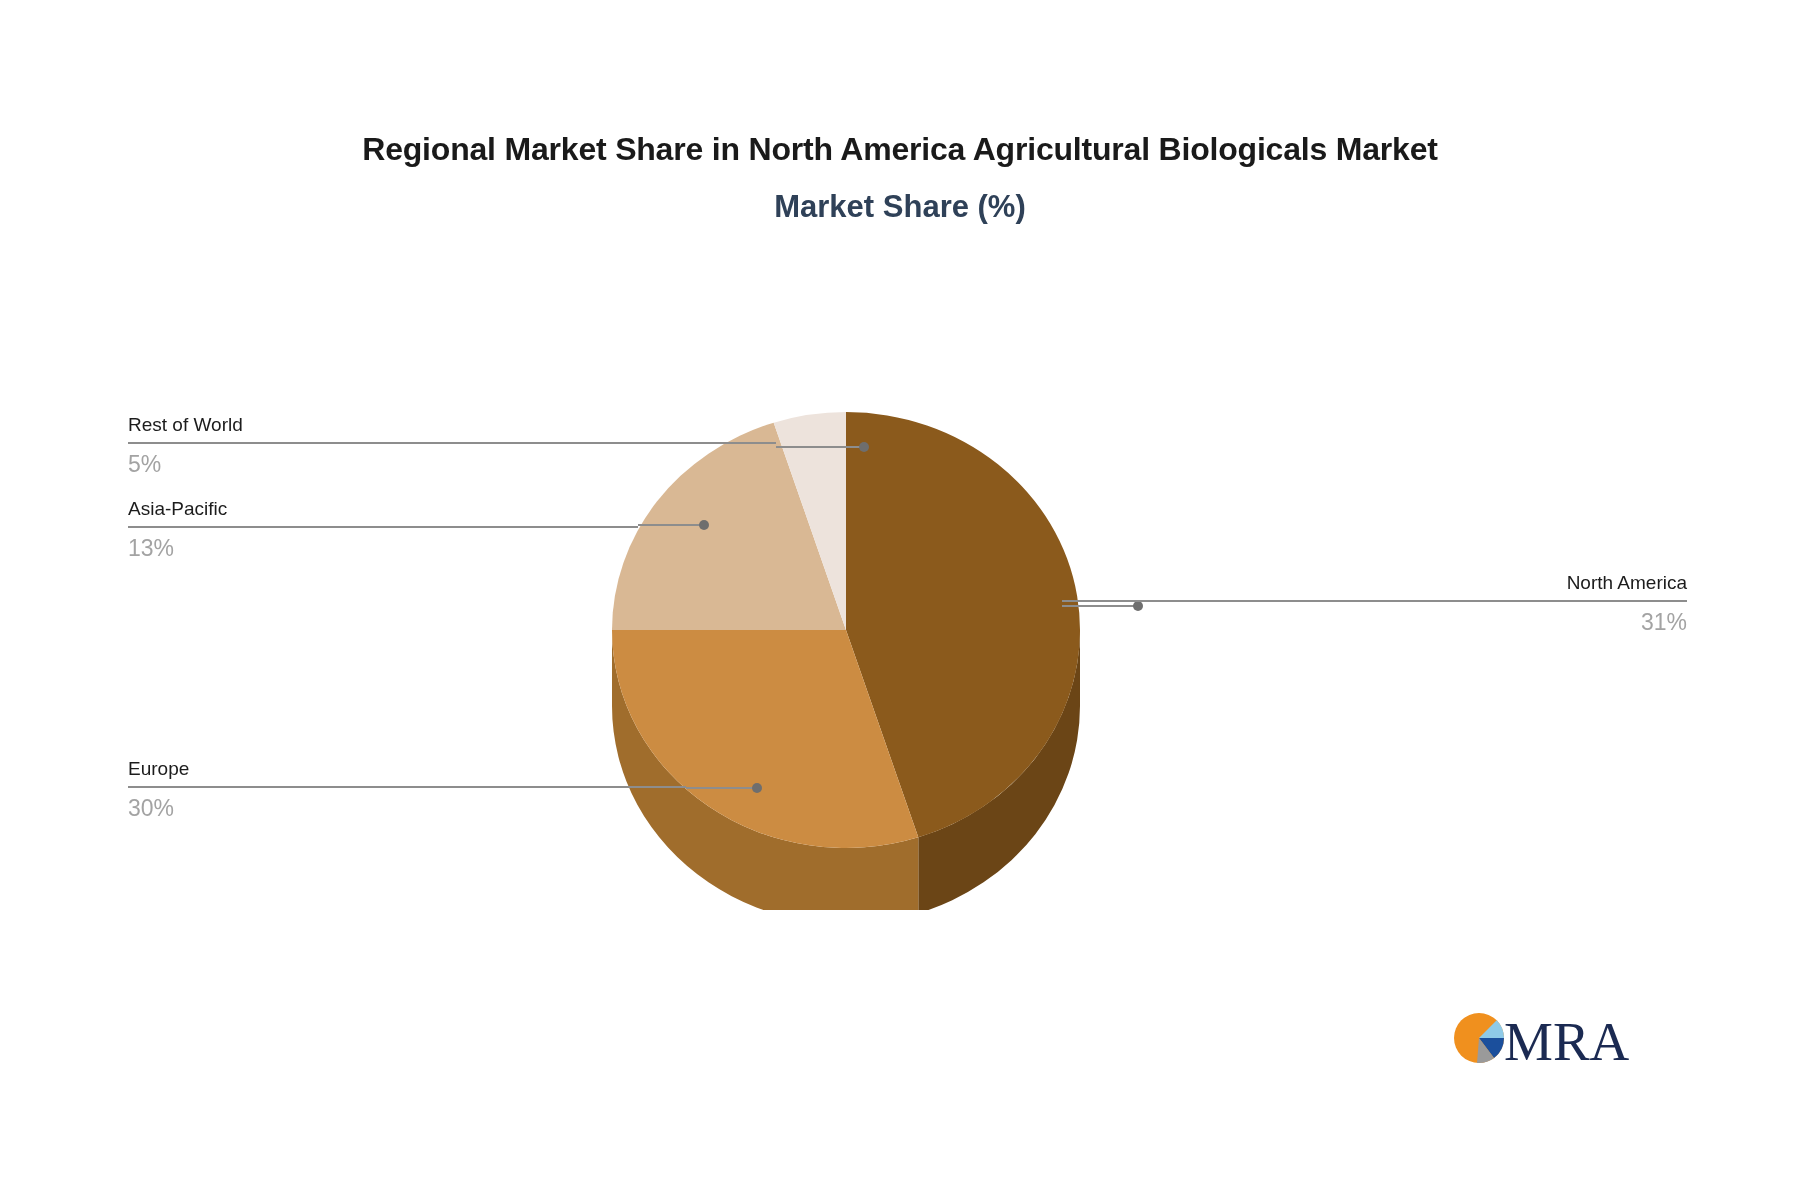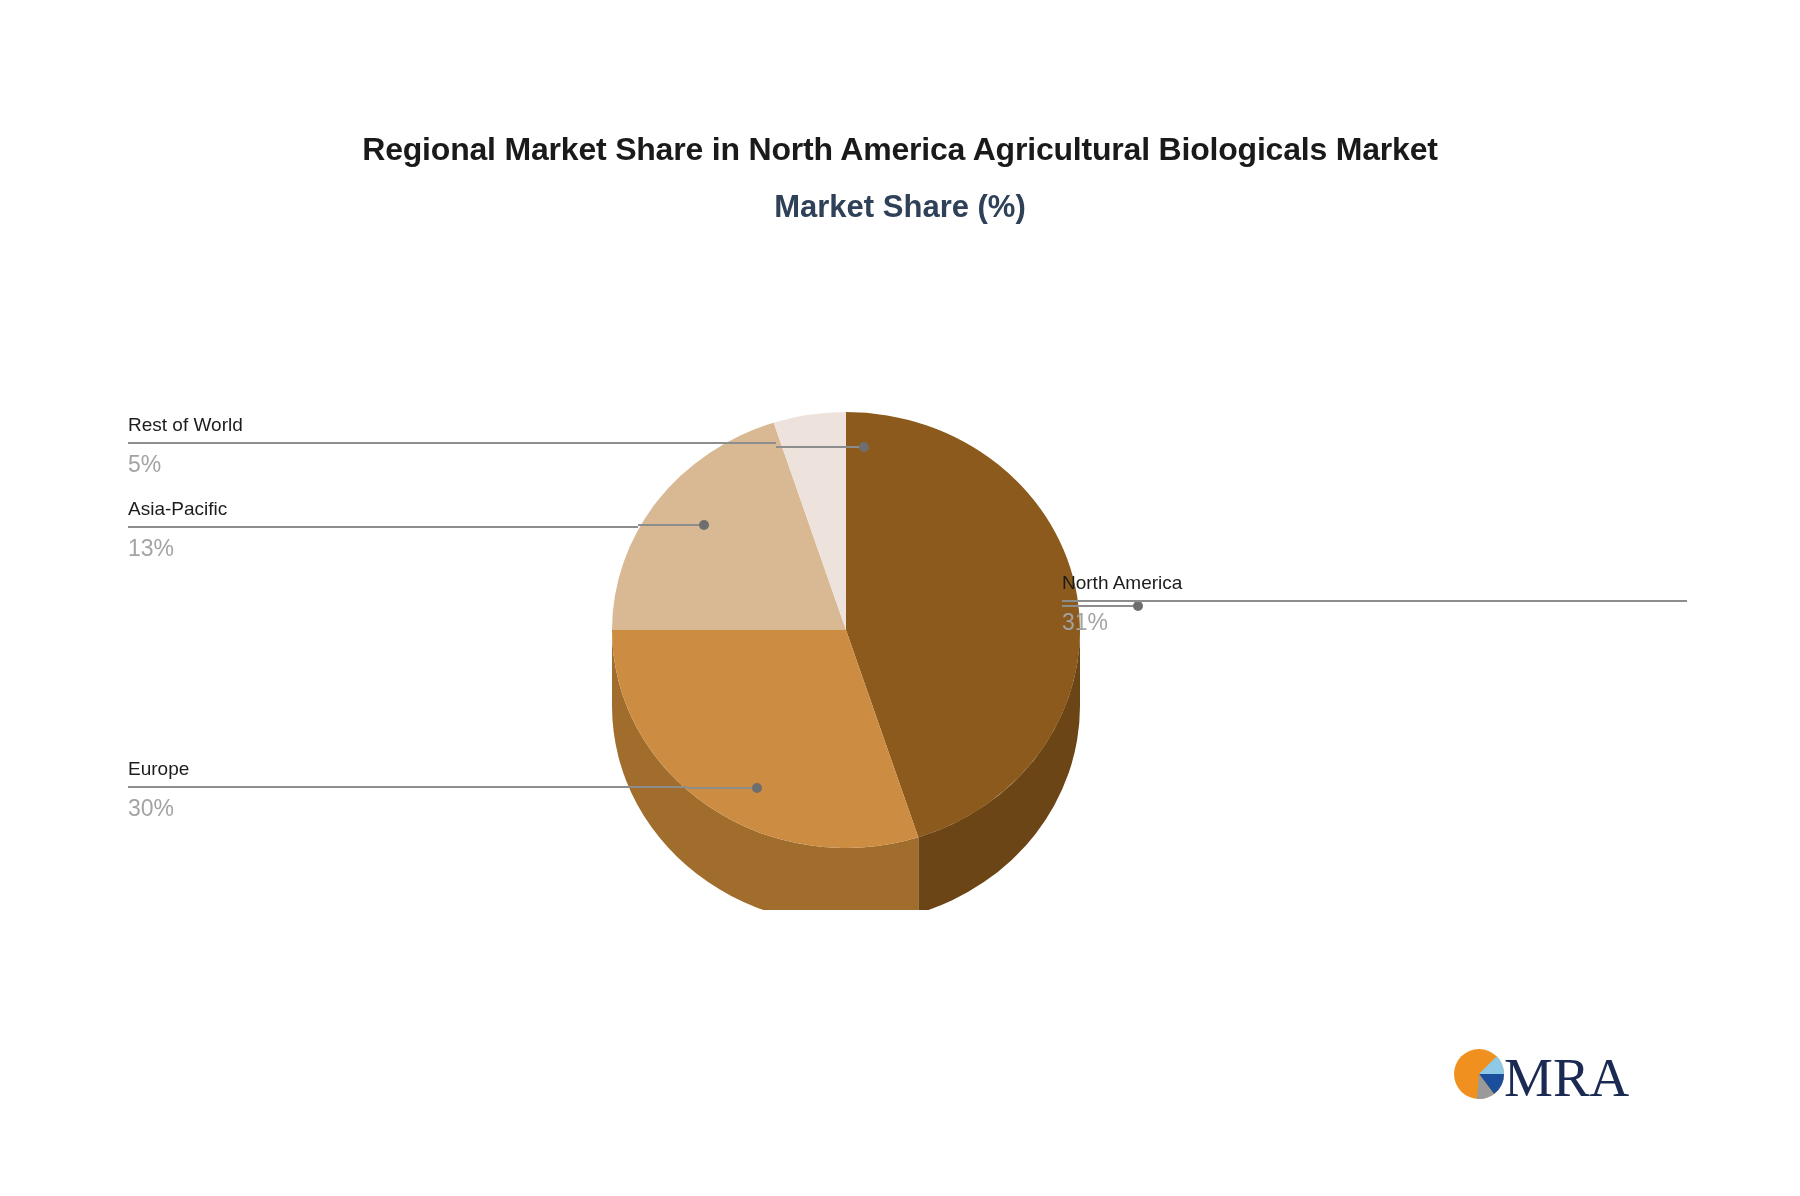--- a/index.html
+++ b/index.html
@@ -71,40 +71,40 @@
   .callout .cl-value {
     font-size: 23px;
     color: #a3a3a3;
     line-height: 32px;
     padding-top: 4px;
     white-space: nowrap;
   }
   .callout.left .cl-name,
   .callout.left .cl-value { text-align: left; }
   .callout.right .cl-name,
-  .callout.right .cl-value { }
+  .callout.right .cl-value { text-align: right; }
 
   #callout-row   { left: 128px; top: 410px;  width: 648px; }
   #callout-apac  { left: 128px; top: 470px;  width: 510px; margin-top: 24px; }
   #callout-eur   { left: 128px; top: 754px;  width: 558px; }
   #callout-na    { left: 1062px; top: 568px; width: 625px; }
 
   
   #leader-svg {
     position: absolute;
     left: 0; top: 0;
     width: 1800px; height: 1196px;
     pointer-events: none;
   }
 
   
   #logo {
     position: absolute;
     left: 1452px;
-    top: 1040px;
+    top: 1004px;
     width: 200px;
     height: 68px;
   }
 </style>
 </head>
 <body>
 
 <div id="page">
 
   <div id="chart-title">Regional Market Share in North America Agricultural Biologicals Market</div>

